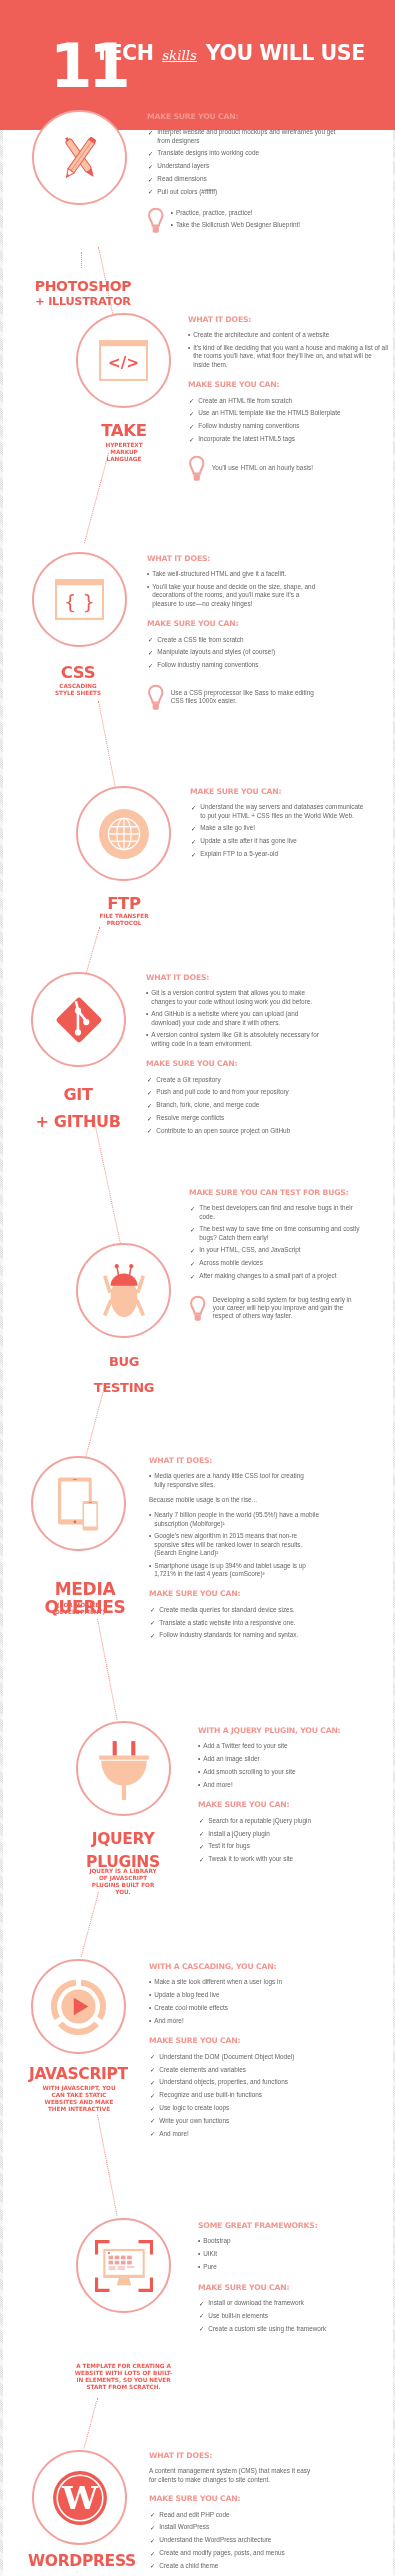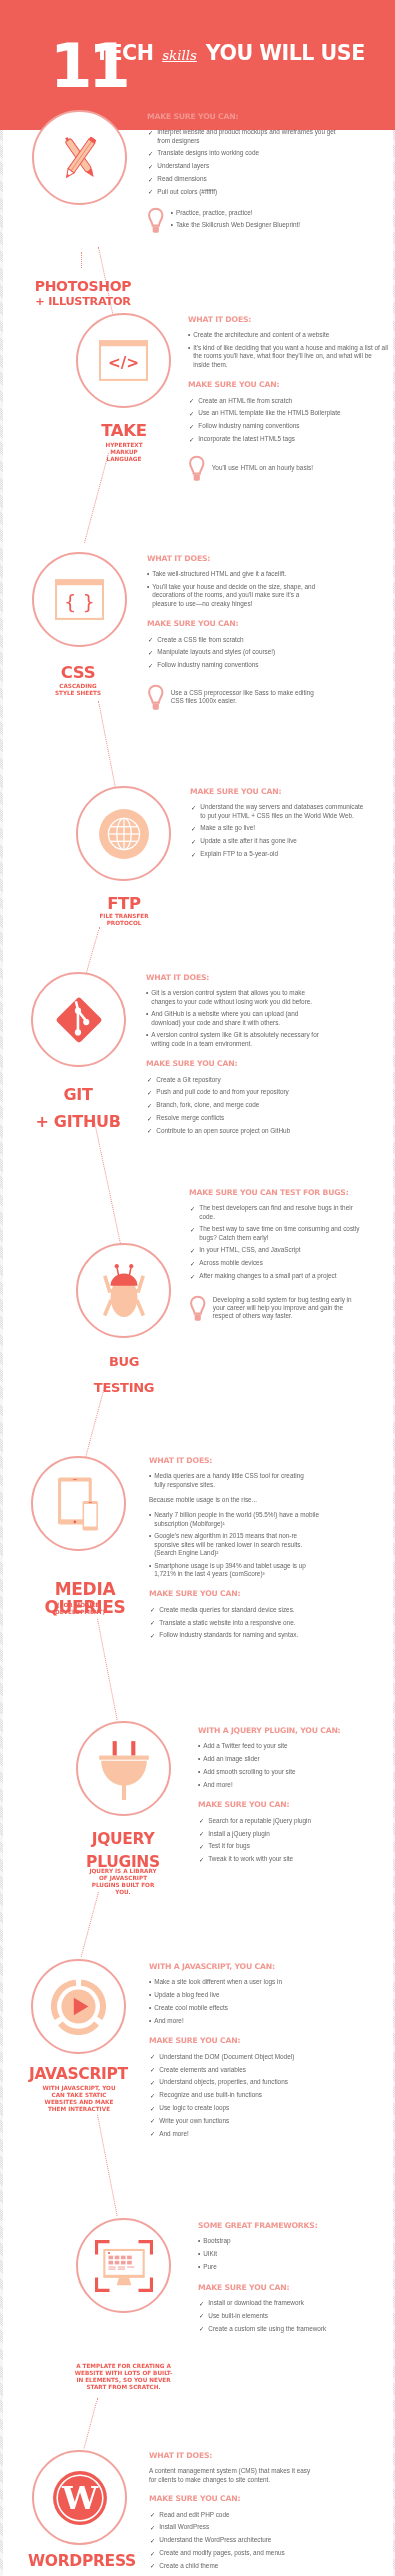--- a/index.html
+++ b/index.html
@@ -341,21 +341,21 @@
           <path d="M60 9A46 46 0 0 1 96 78"></path>
           <path d="M20 88A46 46 0 0 0 90 88"></path>
         </g>
         <circle cx="55" cy="55" r="33" fill="#f9c3a4"></circle>
         <polygon points="46,38 46,72 74,55" fill="#ef5a52"></polygon>
       </svg>
   </div>
   <div class="sk-title" style="left:29px;top:2065px;font-size:15.5px;line-height:18.5px;width:98px;">JAVASCRIPT</div>
   <div class="sk-sub" style="left:30px;top:2085px;padding:0 8.2px;">WITH JAVASCRIPT, YOU CAN TAKE STATIC WEBSITES AND MAKE THEM INTERACTIVE</div>
   <div class="col" style="left:149px;top:1962px;">
-    <div class="h">WITH A  JAVASCRIPT, YOU CAN:</div>
+    <div class="h">WITH A  CASCADING, YOU CAN:</div>
     <ul>
       <li class="bul">Make a site look different when a user logs in</li>
       <li class="bul">Update a blog feed live</li>
       <li class="bul">Create cool mobile effects</li>
       <li class="bul">And more!</li>
     </ul>
     <div class="h">MAKE SURE YOU CAN:</div>
     <ul>
       <li class="chk">Understand the DOM (Document Object Model)</li>
       <li class="chk">Create elements and variables</li>

